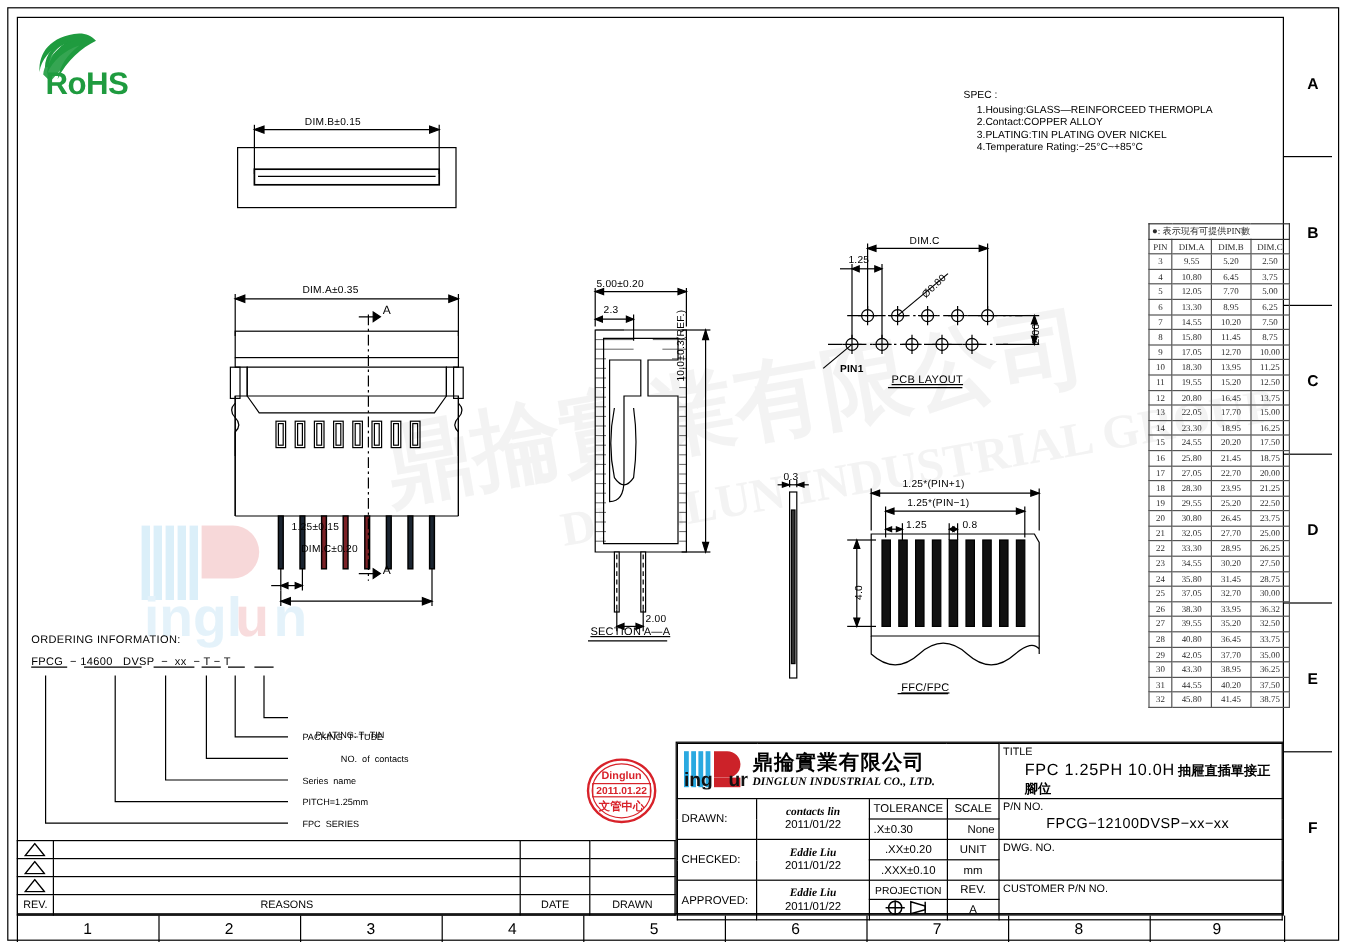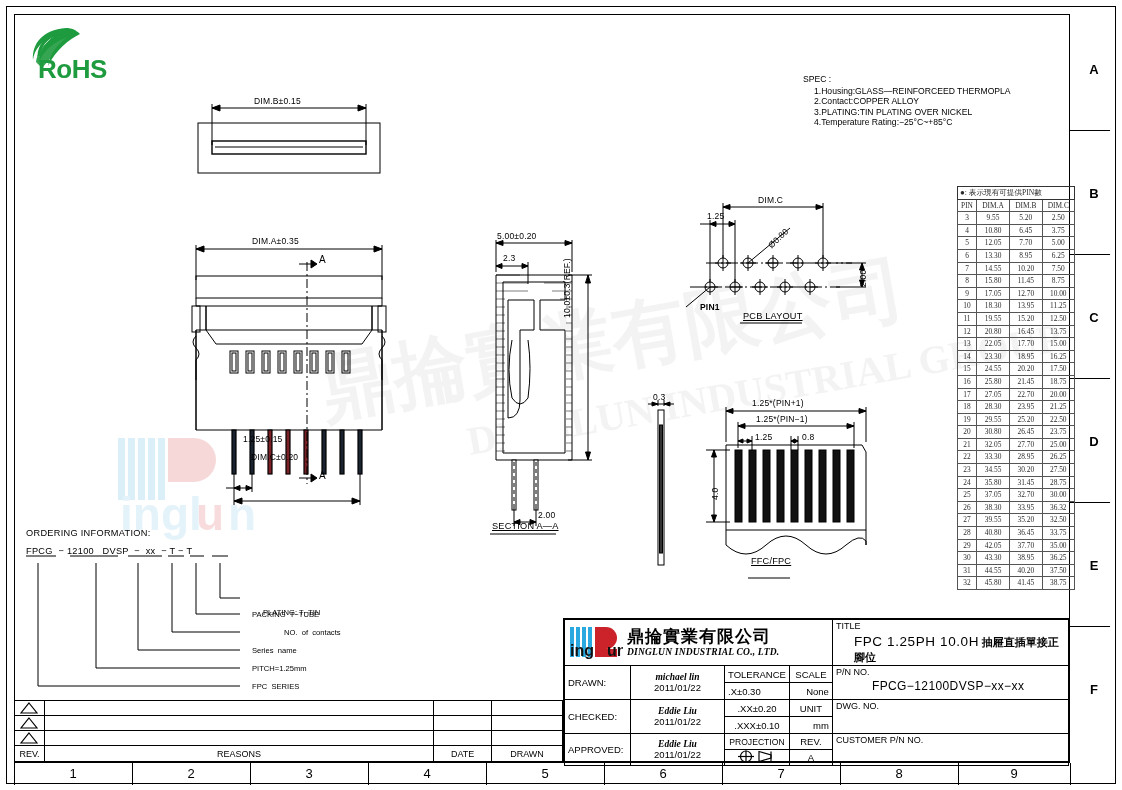--- a/index.html
+++ b/index.html
@@ -472,21 +472,21 @@
   <div class="t dim" style="left:858px; top:287px; transform:rotate(-90deg); transform-origin:left top;">2.00</div>
   <div class="t dim" style="left:700px; top:302px; font-weight:bold;">PIN1</div>
   <div class="t dim ul" style="left:743px; top:311px; font-size:9.2px;">PCB LAYOUT</div>
 
   <div class="t dim" style="left:653px; top:392px;">0.3</div>
   <div class="t dim" style="left:752px; top:398px;">1.25*(PIN+1)</div>
   <div class="t dim" style="left:756px; top:414px;">1.25*(PIN−1)</div>
   <div class="t dim" style="left:755px; top:432px;">1.25</div>
   <div class="t dim" style="left:802px; top:432px;">0.8</div>
   <div class="t dim" style="left:710px; top:500px; transform:rotate(-90deg); transform-origin:left top;">4.0</div>
-  <div class="t dim ul" style="left:751px; top:556px; font-size:9.2px;">FFC/FPC</div>
+  <div class="t dim ul" style="left:751px; top:568px; font-size:9.2px;">FFC/FPC</div>
 
   <div id="pintable">
     <table>
       <tbody id="pin-tbody">
         <tr class="note-row">
           <td colspan="4">
             <span class="dot">●</span><span>: 表示現有可提供PIN數</span>
           </td>
         </tr>
         <tr>
@@ -674,21 +674,21 @@
             <td>45.80</td>
             <td>41.45</td>
             <td>38.75</td>
           </tr>
         </tbody>
     </table>
   </div>
 
   <div id="ordering">
     <div id="ord-title">ORDERING  INFORMATION:</div>
-    <div id="ord-code">FPCG  − 12100   DVSP  −  xx  − T − T</div>
+    <div id="ord-code">FPCG  − 14600   DVSP  −  xx  − T − T</div>
   </div>
   <div class="ord-leg" style="left:252px; top:608px;padding-left:11px;">PLATING: T−TIN</div>
   <div class="ord-leg" style="left:252px; top:610px;">PACKING  T−TUBE</div>
   <div class="ord-leg" style="left:252px; top:628px;padding-left:32px;">NO.  of  contacts</div>
   <div class="ord-leg" style="left:252px; top:646px;">Series  name</div>
   <div class="ord-leg" style="left:252px; top:664px;">PITCH=1.25mm</div>
   <div class="ord-leg" style="left:252px; top:682px;">FPC  SERIES</div>
 
   <div id="revtable">
     <table>
@@ -726,20 +726,30 @@
         <tr style="height:17px;">
           <td>REV.</td>
           <td>REASONS</td>
           <td>DATE</td>
           <td>DRAWN</td>
         </tr>
       </tbody>
     </table>
   </div>
 
+  <div id="stamp">
+    <svg width="62" height="58" viewBox="0 0 62 58">
+      <ellipse cx="31" cy="29" rx="28" ry="26" fill="none" stroke="#d8222a" stroke-width="2"></ellipse>
+      <ellipse cx="31" cy="29" rx="24.5" ry="22.5" fill="none" stroke="#d8222a" stroke-width="1"></ellipse>
+      <text x="31" y="19" text-anchor="middle" font-family="Liberation Sans, sans-serif" font-size="9" fill="#d8222a" font-weight="bold">Dinglun</text>
+      <rect x="7" y="23" width="48" height="11" fill="none" stroke="#d8222a" stroke-width="1"></rect>
+      <text x="31" y="32" text-anchor="middle" font-family="Liberation Sans, sans-serif" font-size="8.5" fill="#d8222a" font-weight="bold">2011.01.22</text>
+      <text x="31" y="45" text-anchor="middle" font-family="DejaVu Sans, sans-serif" font-size="9.5" fill="#d8222a" font-weight="bold">文管中心</text>
+    </svg>
+  </div>
 
   <div id="titleblock">
     <table>
       <tbody>
 
         <tr style="height:44px;">
           <td class="tb-logo-cell" colspan="4" style="width:265px;">
             <div id="colog">
               <div class="mark">
                 <svg width="54" height="34" viewBox="0 0 54 34">
@@ -764,21 +774,21 @@
             <div style="padding-left:18px; margin-top:3px;">
               <span class="tb-title-main">FPC 1.25PH 10.0H</span>
               <span class="tb-cn" style="font-size:11px; font-weight:bold;">抽屜直插單接正腳位</span>
             </div>
           </td>
         </tr>
 
         <tr style="height:17px;">
           <td rowspan="2" style="width:66px; vertical-align:middle;">DRAWN:</td>
           <td rowspan="2" style="width:94px; text-align:center; vertical-align:middle;">
-            <div class="sig">michael lin</div>
+            <div class="sig">contacts lin</div>
             <div>2011/01/22</div>
           </td>
           <td style="width:62px; text-align:center;">TOLERANCE</td>
           <td style="width:43px; text-align:center;">SCALE</td>
           <td colspan="3" rowspan="2" style="vertical-align:top; padding-top:1px;">
             <div class="tb-label">P/N NO.</div>
             <div style="padding-left:36px; margin-top:2px;">
               <span class="tb-pn">FPCG−12100DVSP−xx−xx</span>
             </div>
           </td>
@@ -796,21 +806,21 @@
           </td>
           <td style="text-align:center;">.XX±0.20</td>
           <td style="text-align:center;">UNIT</td>
           <td colspan="3" rowspan="2" style="vertical-align:top; padding-top:1px;">
             <div class="tb-label">DWG. NO.</div>
             <div style="padding-left:36px;"></div>
           </td>
         </tr>
         <tr style="height:17px;">
           <td style="text-align:center;">.XXX±0.10</td>
-          <td style="text-align:right;margin-top:27px;">mm</td>
+          <td style="text-align:center;margin-top:27px;">mm</td>
         </tr>
 
         <tr style="height:16px;">
           <td rowspan="2" style="vertical-align:middle;">APPROVED:</td>
           <td rowspan="2" style="text-align:center; vertical-align:middle;">
             <div class="sig">Eddie Liu</div>
             <div>2011/01/22</div>
           </td>
           <td style="text-align:center; font-size:8.6px;">PROJECTION</td>
           <td style="text-align:center;">REV.</td>

